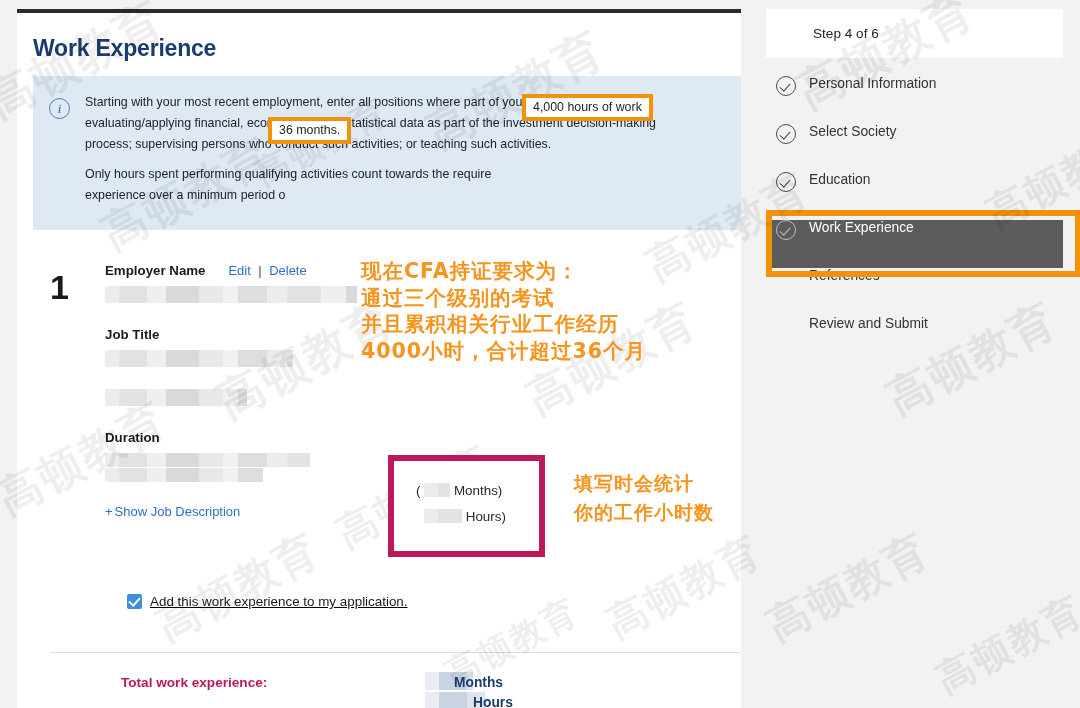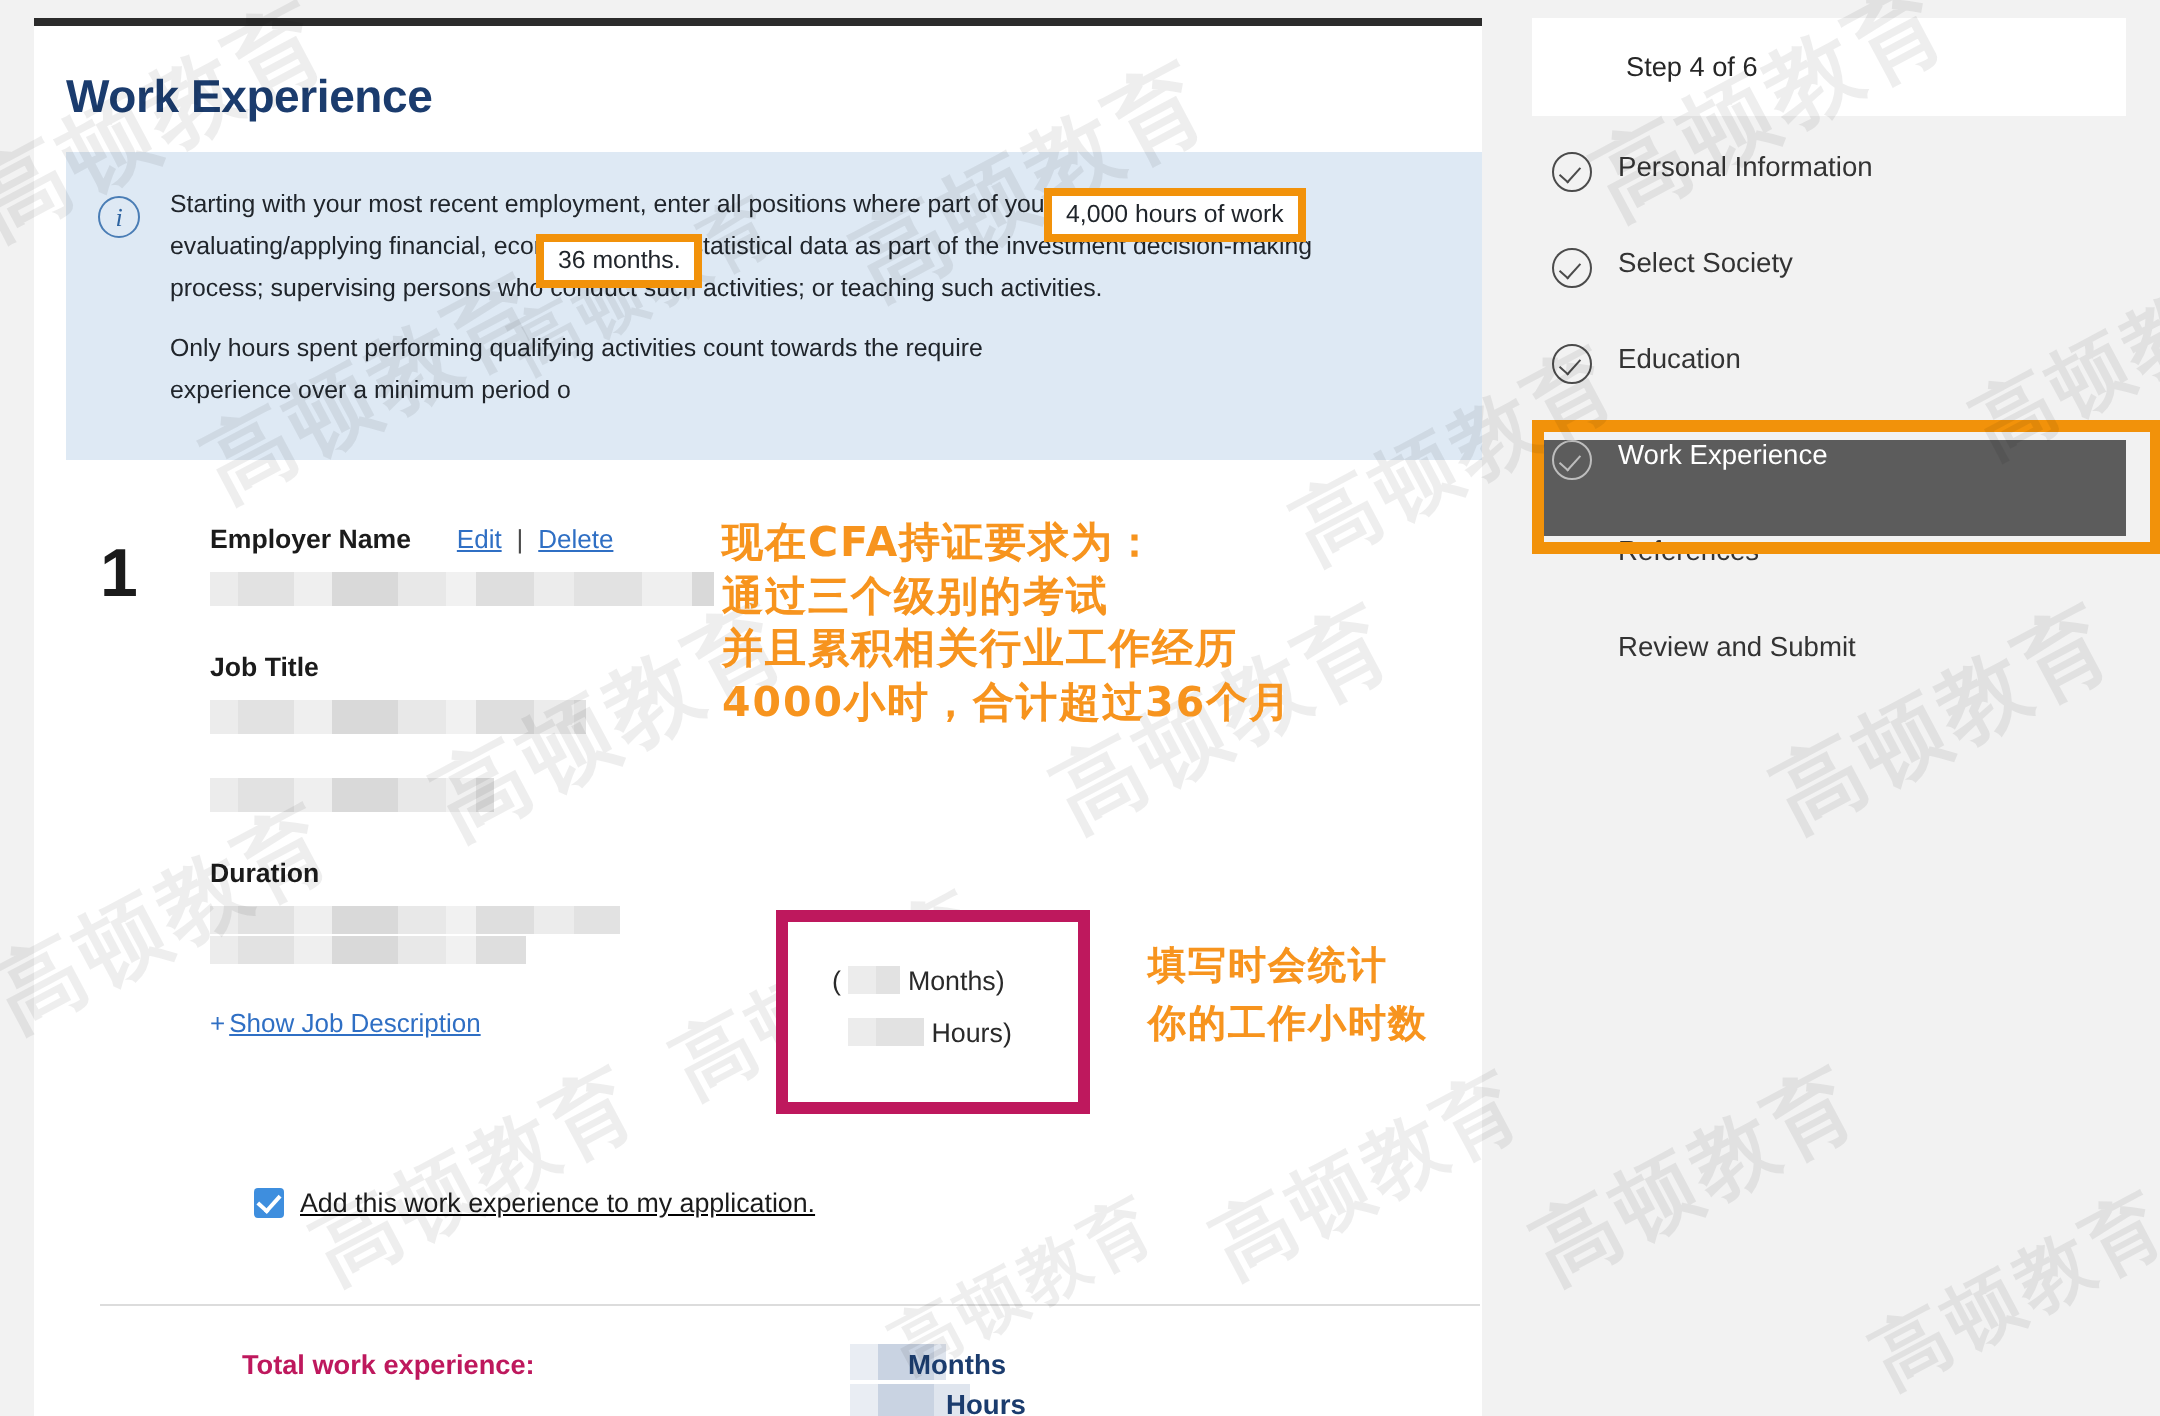--- a/index.html
+++ b/index.html
@@ -79,21 +79,21 @@
     font-size: 34px; font-weight: 700; color: #1b1b1b;
     font-family: "Liberation Sans", sans-serif;
   }
   .fields { position: absolute; left: 88px; top: 248px; width: 420px; }
   .field-label {
     font-size: 13.3px; font-weight: 700; color: #1b1b1b;
     display: inline-block;
   }
   .field-row { margin-bottom: 5px; }
   .link {
-    color: #2f6fc4; font-size: 13px; text-decoration: underline;
+    color: #2f6fc4; font-size: 13px; 
     cursor: pointer;
   }
   .sep { color: #4a4a4a; font-size: 13px; margin: 0 3px; }
 
   
   .redact { position: relative; overflow: hidden; }
   .redact i {
     display: inline-block; height: 100%;
     vertical-align: top;
   }

